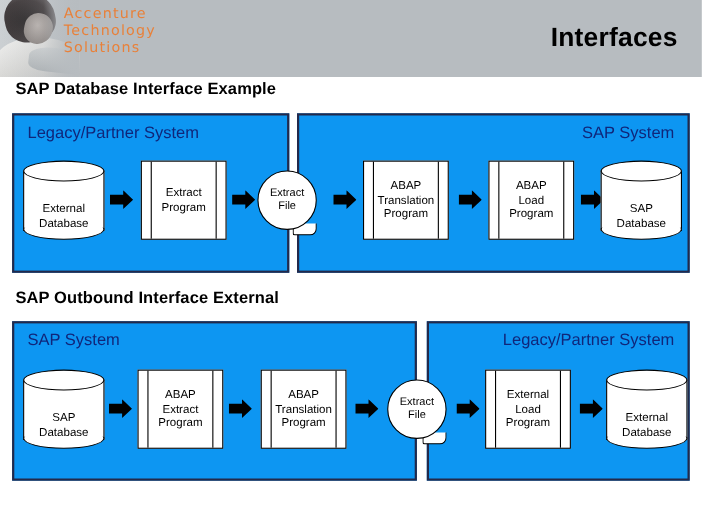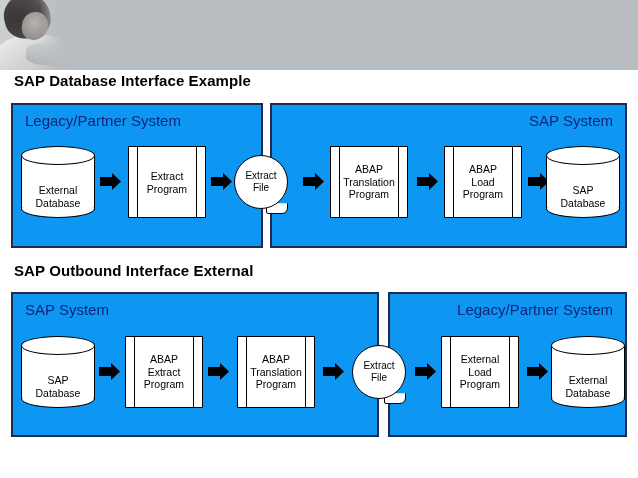--- a/index.html
+++ b/index.html
@@ -238,20 +238,24 @@
 <body>
 
 <div class="header">
   <div class="header-photo">
     <div class="ph-body"></div>
     <div class="ph-hair"></div>
     <div class="ph-face"></div>
     <div class="ph-arm"></div>
     <div class="ph-fade"></div>
   </div>
+  <div class="brand">Accenture
+Technology
+Solutions</div>
+  <div class="slide-title">Interfaces</div>
 </div>
 
 <div class="section-heading" id="heading-inbound">SAP Database Interface Example</div>
 
 <div class="panel" id="panel-inb-legacy">
   <div class="panel-label left">Legacy/Partner System</div>
 </div>
 <div class="panel" id="panel-inb-sap">
   <div class="panel-label right">SAP System</div>
 </div>

